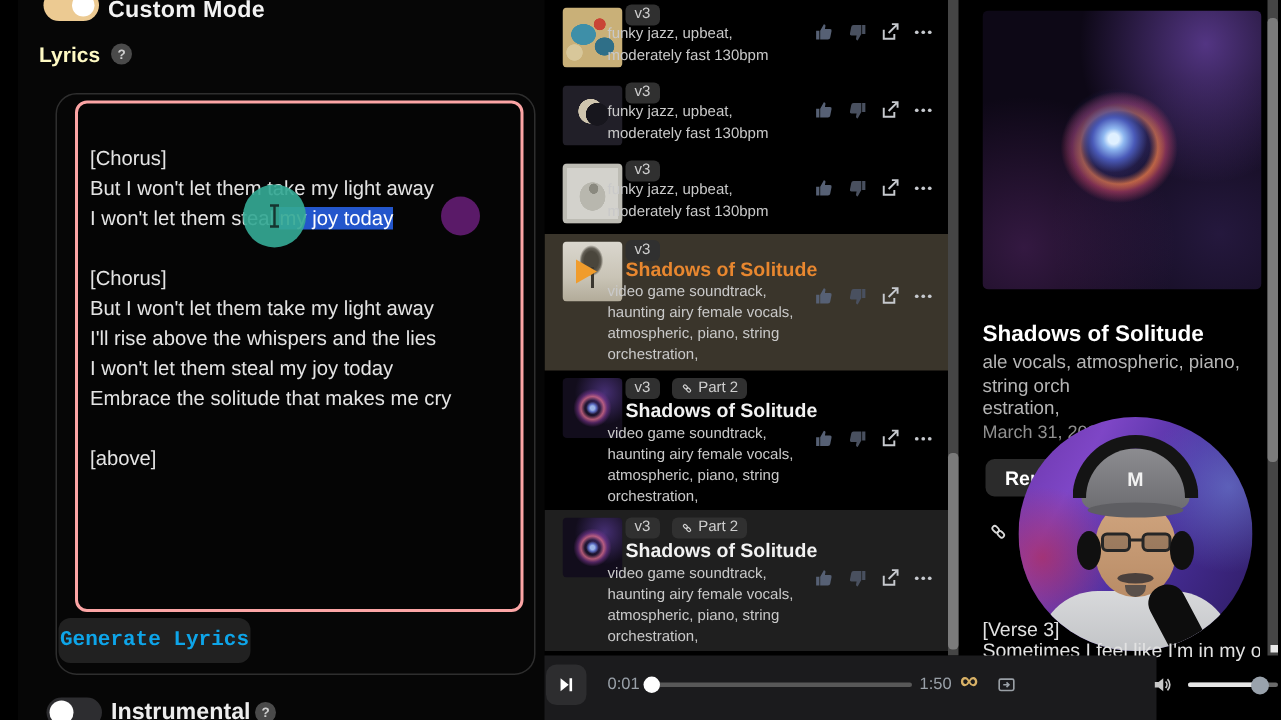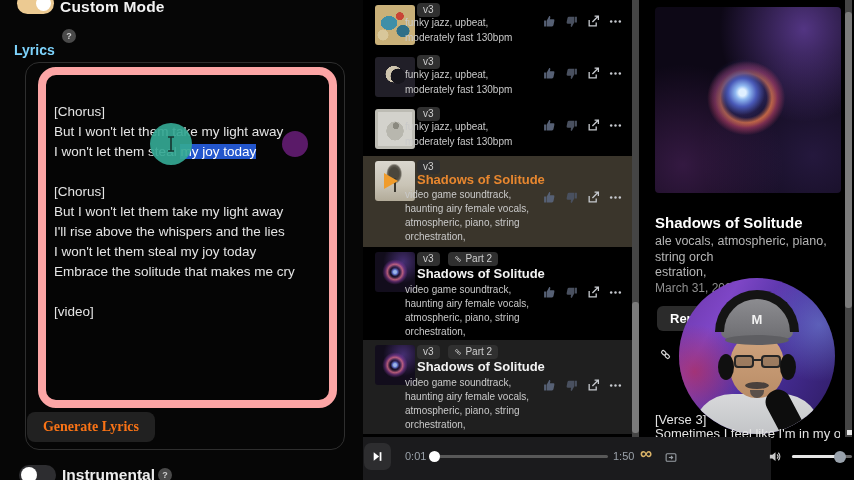--- a/index.html
+++ b/index.html
@@ -1,41 +1,41 @@
 <!DOCTYPE html>
 <html><head>
 <meta charset="utf-8">
 <style>
   * { margin:0; padding:0; box-sizing:border-box; }
   html,body { background:#000; }
   #app { position:relative; width:854px; height:480px; background:#000; overflow:hidden;
          font-family:"Liberation Sans", sans-serif; color:#e6e6e6; }
 
   
-  .left-panel { position:absolute; left:0; top:0; width:363px; height:480px; background:#060606; }
+  .left-panel { position:absolute; left:12px; top:0; width:363px; height:480px; background:#060606; }
   .toggle { position:absolute; border-radius:999px; }
   .toggle .knob { position:absolute; background:#fff; border-radius:50%; }
   .custom-toggle { left:17px; top:-7px; width:37px; height:21px; background:#ecca92; }
   .custom-toggle .knob { width:15px; height:15px; right:3px; top:3px; }
   .custom-label { position:absolute; left:60px; top:-2px; font-size:15.5px; font-weight:600; color:#f2f2f2; letter-spacing:.2px; }
-  .lyrics-label { position:absolute; left:14px; top:28px; font-size:14px; font-weight:bold; color:#7dd3fc;margin-top:14px; }
+  .lyrics-label { position:absolute; left:14px; top:28px; font-size:14px; font-weight:bold; color:#fef9c3; }
   .help { position:absolute; width:14px; height:14px; border-radius:50%; background:#4a4a4a; color:#cfcfcf;
           font-size:9px; font-weight:bold; display:flex; align-items:center; justify-content:center; }
   .help-lyrics { left:62px; top:29px; }
   .outer-box { position:absolute; left:25px; top:62px; width:320px; height:388px; border:1px solid #2e2e2e; border-radius:14px; }
-  .lyrics-box { position:absolute; left:38px; top:67px; width:299px; height:341px; border:8px solid #fca5a5; border-radius:18px;
+  .lyrics-box { position:absolute; left:38px; top:67px; width:299px; height:341px; border:2px solid #fca5a5; border-radius:8px;
                 background:#050505; padding:27px 8px 0 8px; overflow:hidden; }
   .lyric-line { height:20px; line-height:20px; font-size:13.5px; color:#e4e4e4; white-space:pre; }
   .sel { background:#2356cc; color:#fff; }
   .cursor-teal { position:absolute; left:150px; top:123px; width:42px; height:42px; border-radius:50%;
                  background:rgba(52,168,148,.92); z-index:3; display:flex; align-items:center; justify-content:center; }
   .cursor-purple { position:absolute; left:282px; top:131px; width:26px; height:26px; border-radius:50%;
                    background:#5a1a68; z-index:3; }
   .gen-btn { position:absolute; left:27px; top:412px; width:128px; height:30px; background:#212121; border:none;
-             border-radius:8px; color:#f97316; font-size:14px; font-weight:bold; font-family:Liberation Serif, serif; cursor:pointer; }
+             border-radius:8px; color:#0ea5e9; font-size:14px; font-weight:bold; font-family:Liberation Mono, monospace; cursor:pointer; }
   .instr-toggle { left:19px; top:465px; width:37px; height:20px; background:#2d2d30; }
   .instr-toggle .knob { width:16px; height:16px; left:2px; top:2px; }
   .instr-label { position:absolute; left:62px; top:466px; font-size:15.5px; font-weight:600; color:#ededed; }
   .help-instr { left:158px; top:468px; }
 
   
   .song-list { position:absolute; left:363px; top:0; width:269px; height:437px; background:#000; overflow:hidden; }
   .song-row { position:absolute; left:0; width:100%; }
   .row-playing { background:#3a352b; }
   .row-alt { background:#1f1f1f; }
@@ -163,21 +163,21 @@
       <div class="lyric-line">[Chorus]</div>
       <div class="lyric-line">But I won't let them take my light away</div>
       <div class="lyric-line"><span>I won't let them steal </span><span class="sel">my joy today</span></div>
       <div class="lyric-line"></div>
       <div class="lyric-line">[Chorus]</div>
       <div class="lyric-line">But I won't let them take my light away</div>
       <div class="lyric-line">I'll rise above the whispers and the lies</div>
       <div class="lyric-line">I won't let them steal my joy today</div>
       <div class="lyric-line">Embrace the solitude that makes me cry</div>
       <div class="lyric-line"></div>
-      <div class="lyric-line">[video]</div>
+      <div class="lyric-line">[above]</div>
     </div>
 
     <div class="cursor-teal">
       <svg width="12" height="18" viewBox="0 0 12 18">
         <path d="M3 2h6M6 2v14M3 16h6" stroke="#16342f" stroke-width="1.6" fill="none"></path>
       </svg>
     </div>
     <div class="cursor-purple"></div>
 
     <button class="gen-btn">Generate Lyrics</button>

